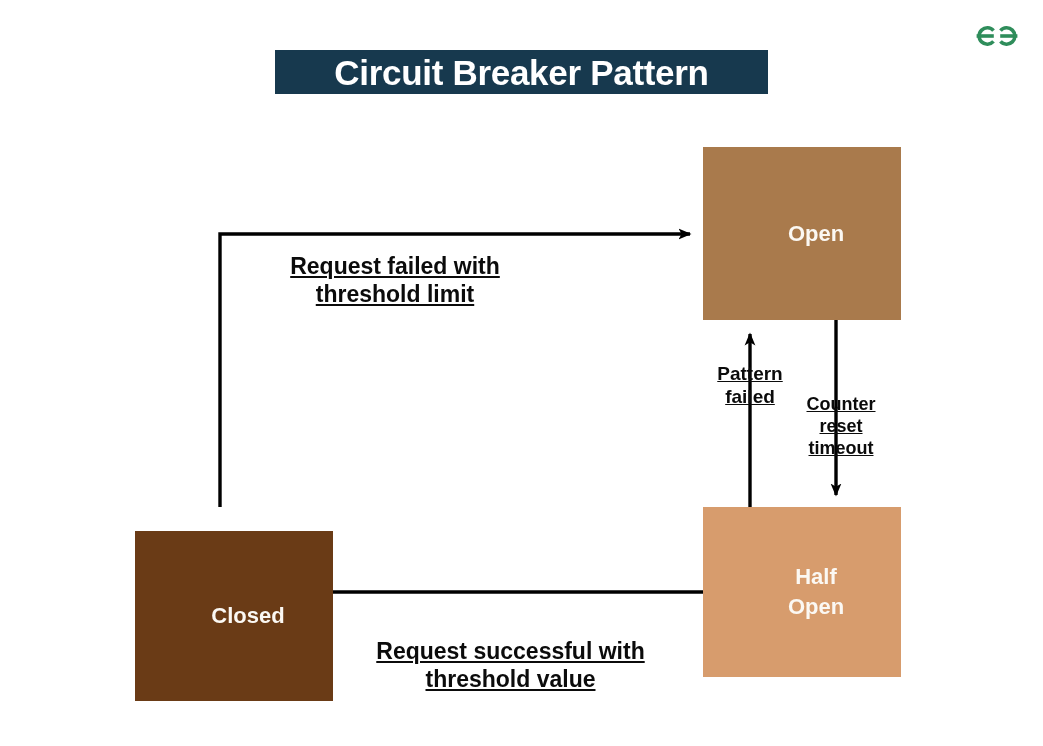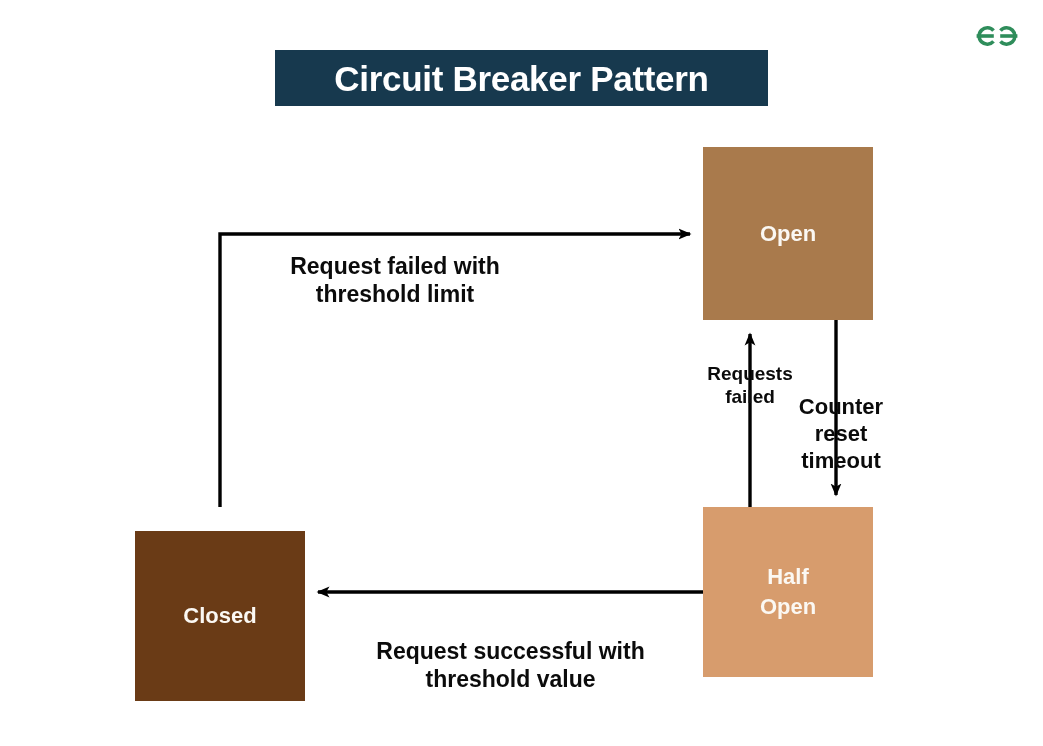--- a/index.html
+++ b/index.html
@@ -28,21 +28,21 @@
     width: 54px;
     height: 32px;
   }
 
   
   #title-banner {
     position: absolute;
     left: 275px;
     top: 50px;
     width: 493px;
-    height: 56px;
+    height: 44px;
     background: #17394e;
     display: flex;
     align-items: center;
     justify-content: center;
   }
   #title-text {
     color: #ffffff;
     font-size: 35px;
     font-weight: bold;
     letter-spacing: -0.3px;
@@ -54,20 +54,21 @@
   .state-box {
     position: absolute;
     display: flex;
     align-items: center;
     justify-content: center;
     text-align: center;
     color: #fbf8f3;
     font-size: 22px;
     font-weight: bold;
     line-height: 1.35;
+    padding-left: 28px;
   }
   #state-open {
     left: 703px;
     top: 147px;
     width: 170px;
     height: 173px;
     background: #a97a4c;
   }
   #state-closed {
     left: 135px;
@@ -97,20 +98,21 @@
 
   
   .edge-label {
     position: absolute;
     color: #0b0b0b;
     font-weight: bold;
     text-align: center;
     line-height: 1.22;
     white-space: pre-line;
     background: transparent;
+    text-decoration: underline;
   }
   #label-closed-to-open {
     left: 245px;
     top: 252px;
     width: 300px;
     font-size: 23px;
   }
   #label-halfopen-to-closed {
     left: 328px;
     top: 608px;
@@ -121,21 +123,21 @@
   #label-halfopen-to-open {
     left: 684px;
     top: 362px;
     width: 132px;
     font-size: 19px;
   }
   #label-open-to-halfopen {
     left: 782px;
     top: 394px;
     width: 118px;
-    font-size: 22px;
+    font-size: 18px;
   }
 </style>
 </head>
 <body>
 
 <div id="canvas">
 
   <div id="brand-logo">
     <svg width="54" height="32" viewBox="0 0 54 32" aria-hidden="true">
       <g fill="none" stroke="#2f8d5b" stroke-width="3.6">
@@ -188,20 +190,20 @@
     <span style="white-space: pre-line;">Half
 Open</span>
   </div>
 
   <div class="edge-label" id="label-closed-to-open">Request failed with
 threshold limit</div>
 
   <div class="edge-label" id="label-halfopen-to-closed">Request successful with
 threshold value</div>
 
-  <div class="edge-label" id="label-halfopen-to-open">Requests
+  <div class="edge-label" id="label-halfopen-to-open">Pattern
 failed</div>
 
   <div class="edge-label" id="label-open-to-halfopen">Counter
 reset
 timeout</div>
 
 </div>
 
 </body></html>

